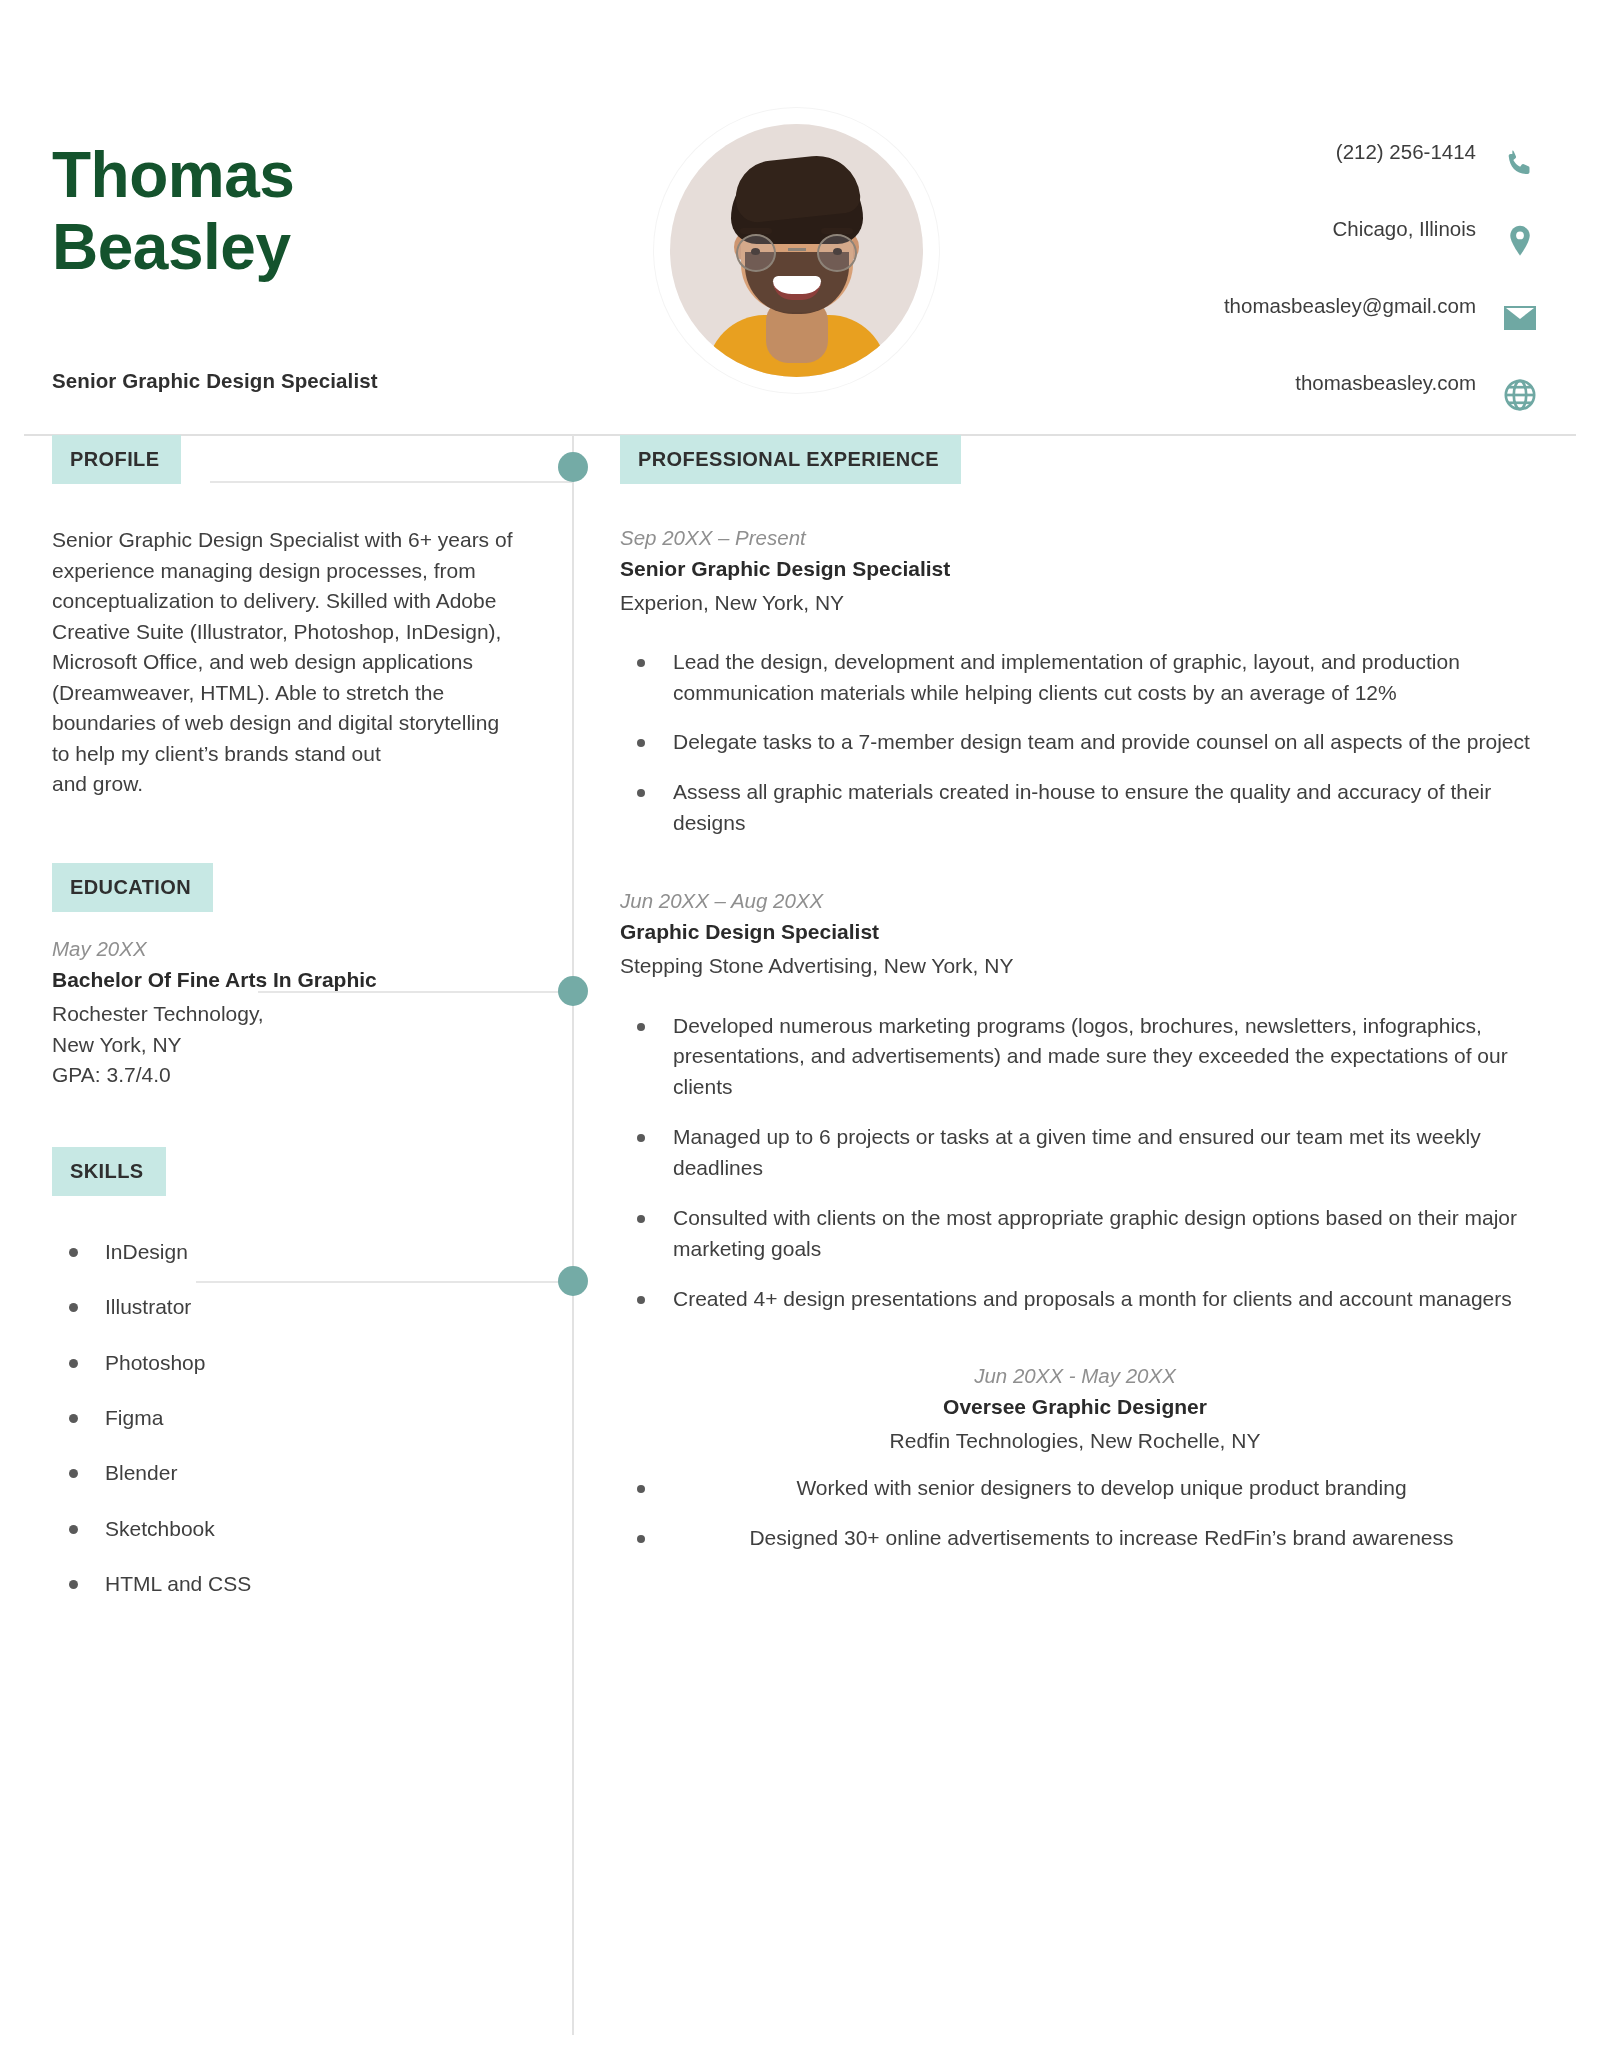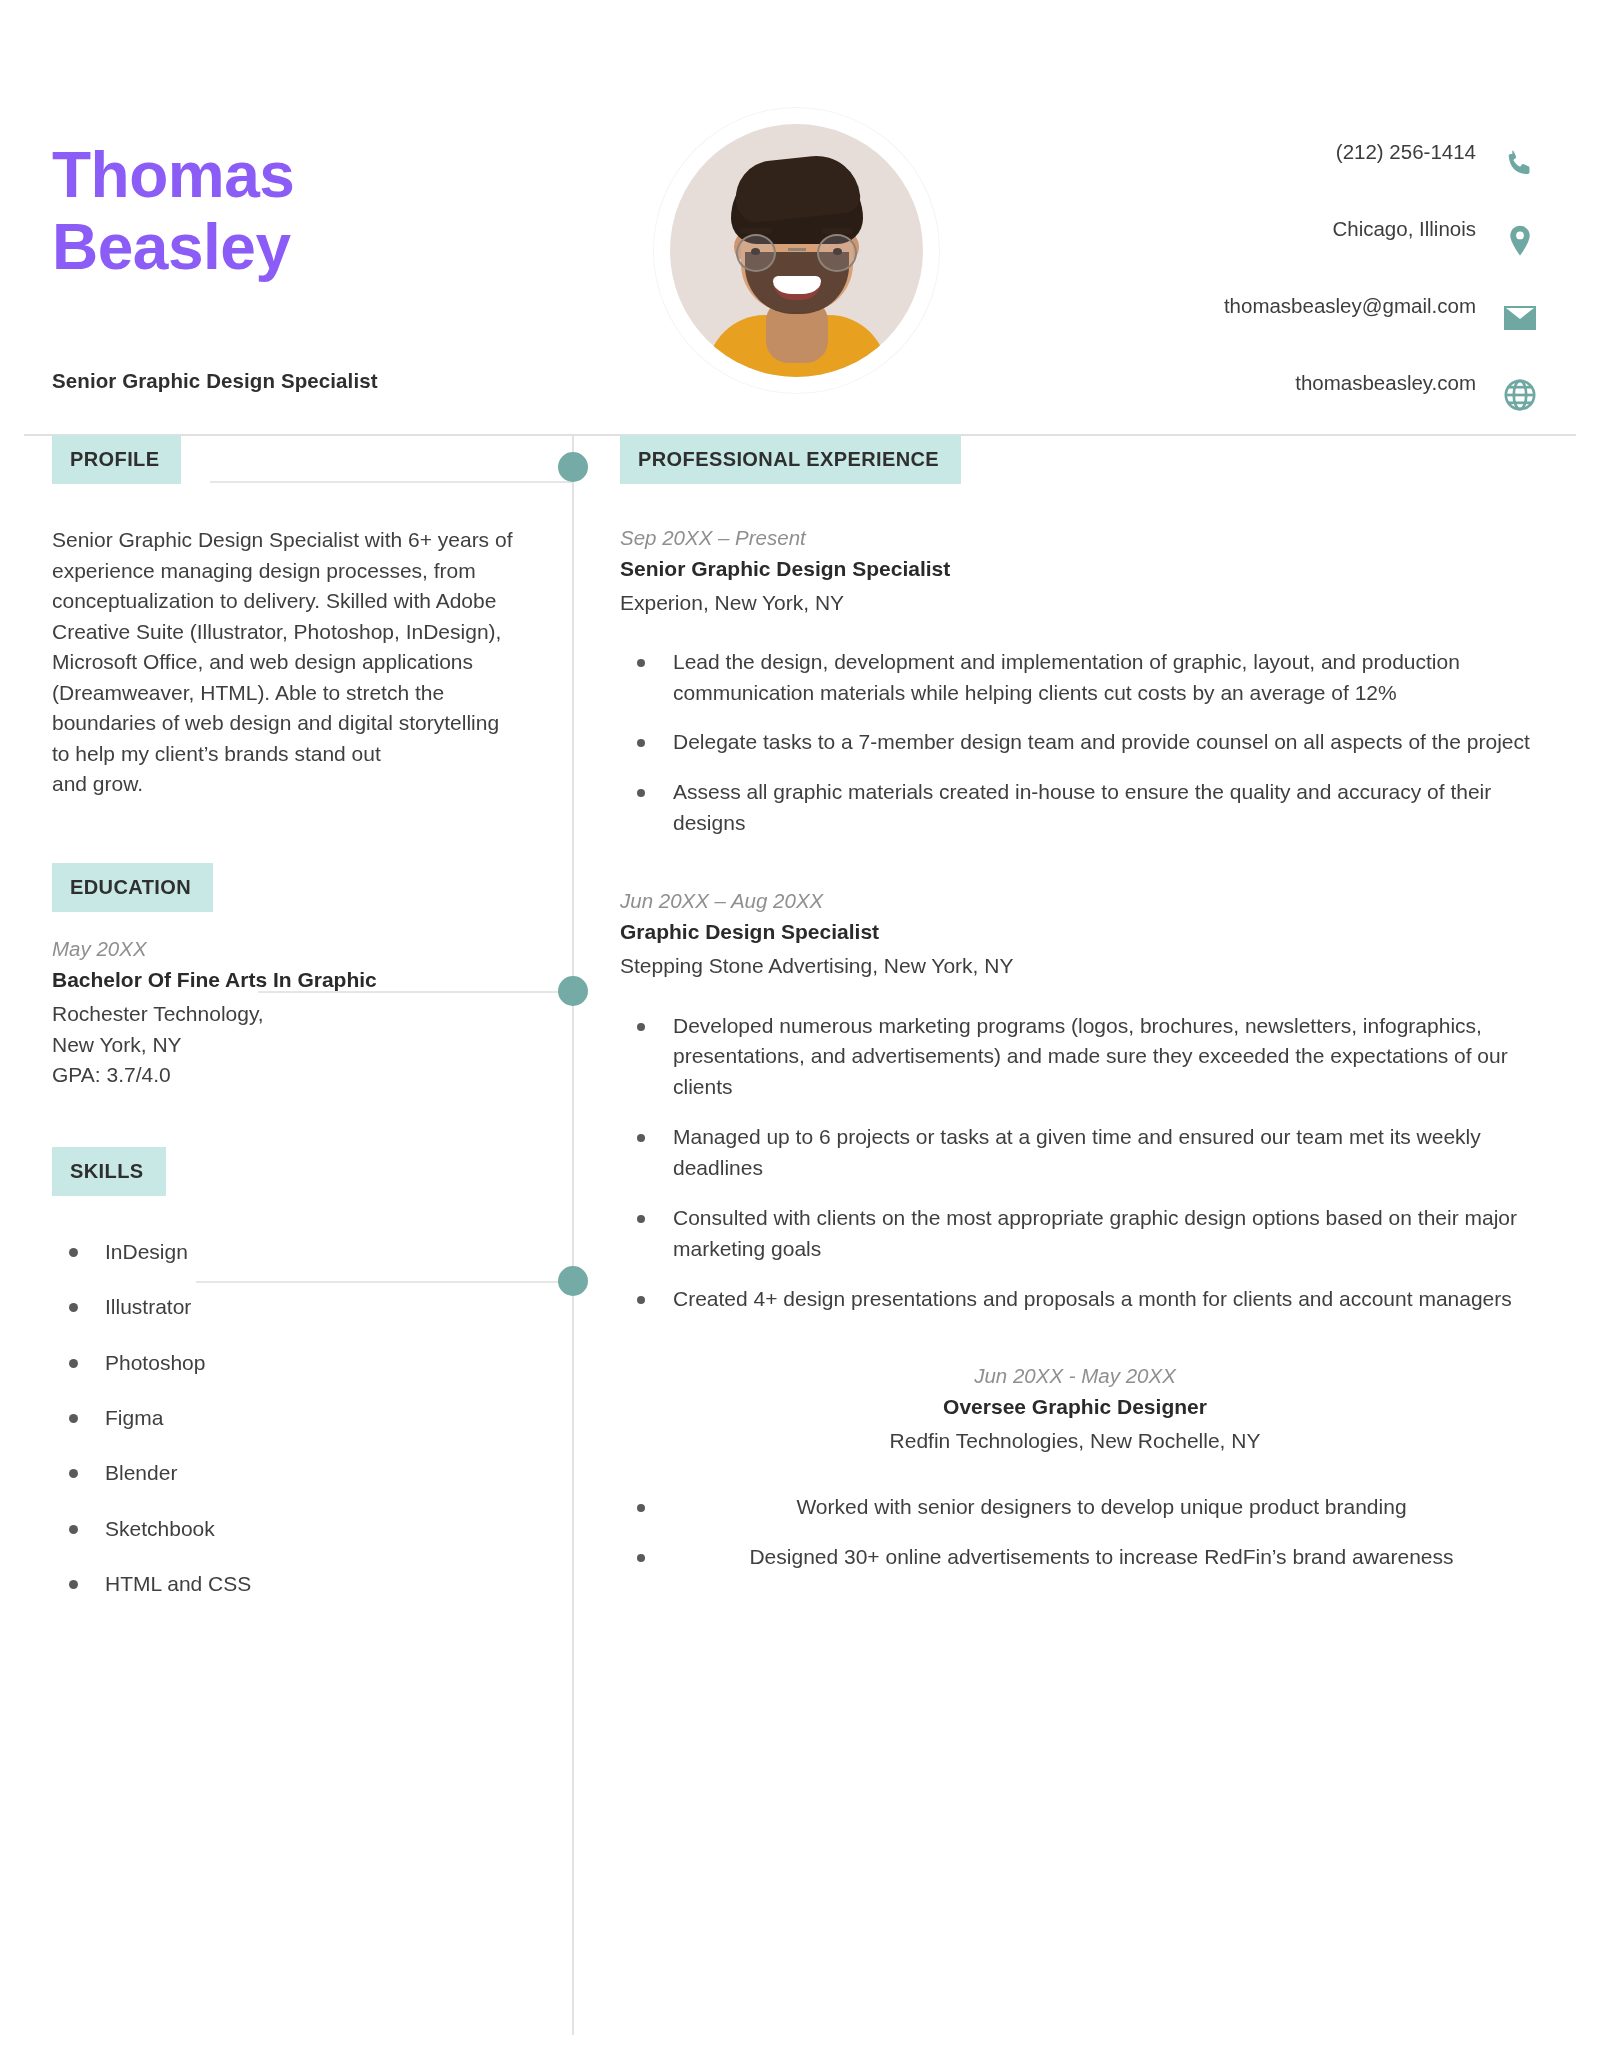--- a/index.html
+++ b/index.html
@@ -32,21 +32,21 @@
 
   .name-block {
     position: absolute;
     left: 52px;
     top: 140px;
     width: 560px;
   }
   .name-line {
     font-size: 64px;
     font-weight: bold;
-    color: #8b5cf6;
+    color: #14532d;
     line-height: 1.12;
     letter-spacing: -0.5px;
   }
   .job-title {
     position: absolute;
     left: 52px;
     top: 369px;
     font-size: 20.5px;
     font-weight: bold;
     color: #2f2f2f;
@@ -527,21 +527,21 @@
             <li>Consulted with clients on the most appropriate graphic design options based on their major marketing goals</li>
             <li>Created 4+ design presentations and proposals a month for clients and account managers</li>
           </ul>
         </div>
 
         
         <div class="exp-block" style="margin-top:50px;text-align:center;">
           <div class="exp-date">Jun 20XX - May 20XX</div>
           <div class="exp-role">Oversee Graphic Designer</div>
           <div class="exp-company">Redfin Technologies, New Rochelle, NY</div>
-          <ul class="bullets" style="margin-top:35px;">
+          <ul class="bullets" style="margin-top:16px;">
             <li>Worked with senior designers to develop unique product branding</li>
             <li>Designed 30+ online advertisements to increase RedFin’s brand awareness</li>
           </ul>
         </div>
 
       </div>
 
     </div>
 
   </div>

